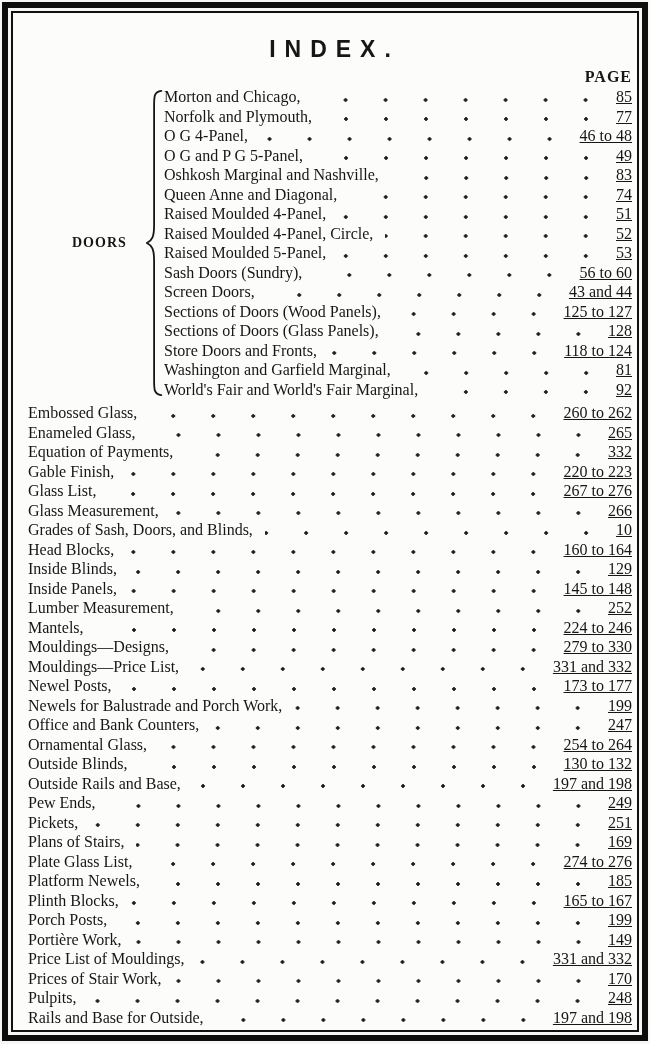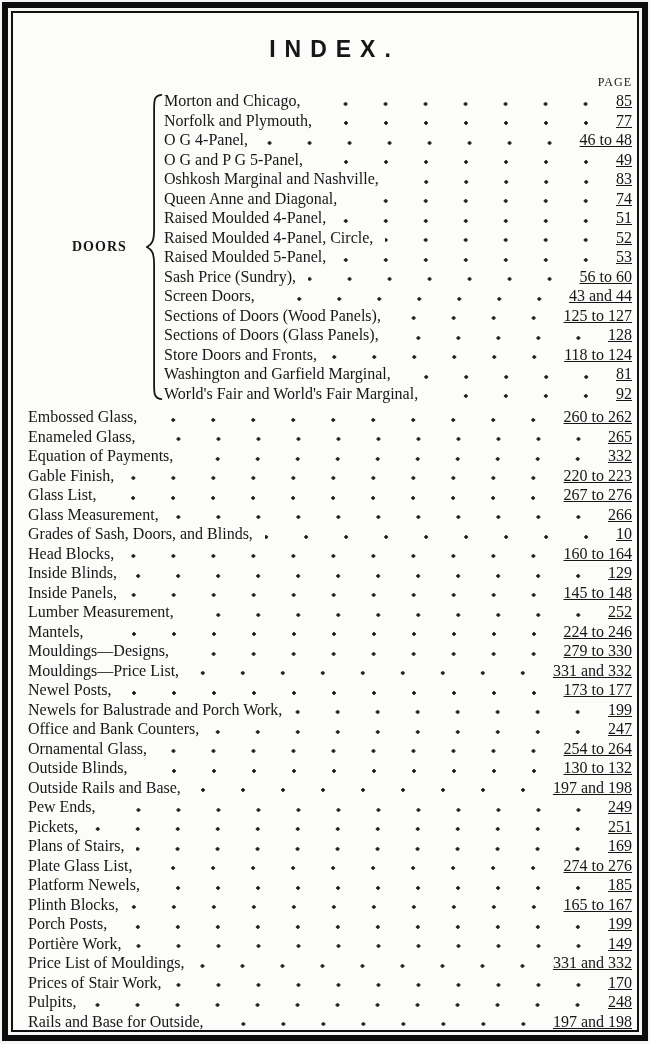--- a/index.html
+++ b/index.html
@@ -26,24 +26,24 @@
     margin-top:36px;
     text-align:center;
     font-family:"Liberation Sans", sans-serif;
     font-weight:bold;
     font-size:23px;
     letter-spacing:9px;
     text-indent:9px; 
   }
   .page-label{
     text-align:right;
-    font-weight:normal;
-    font-size:12px;
+    font-weight:bold;
+    font-size:16px;
     letter-spacing:1px;
-    margin-top:12px;
+    margin-top:5px;
     margin-bottom:1px;
   }
   .row{
     display:flex;align-items:baseline;
     height:19.5px;line-height:19.5px;
     font-size:16px;
     white-space:nowrap;
   }
   .row .t{flex:0 0 auto;}
   .row .leader{
@@ -130,21 +130,21 @@
           <span class="t">Raised Moulded 4-Panel, Circle,</span>
           <span class="leader"></span>
           <span class="p">52</span>
         </div>
         <div class="row">
           <span class="t">Raised Moulded 5-Panel,</span>
           <span class="leader"></span>
           <span class="p">53</span>
         </div>
         <div class="row">
-          <span class="t">Sash Price (Sundry),</span>
+          <span class="t">Sash Doors (Sundry),</span>
           <span class="leader"></span>
           <span class="p">56 to 60</span>
         </div>
         <div class="row">
           <span class="t">Screen Doors,</span>
           <span class="leader"></span>
           <span class="p">43 and 44</span>
         </div>
         <div class="row">
           <span class="t">Sections of Doors (Wood Panels),</span>

